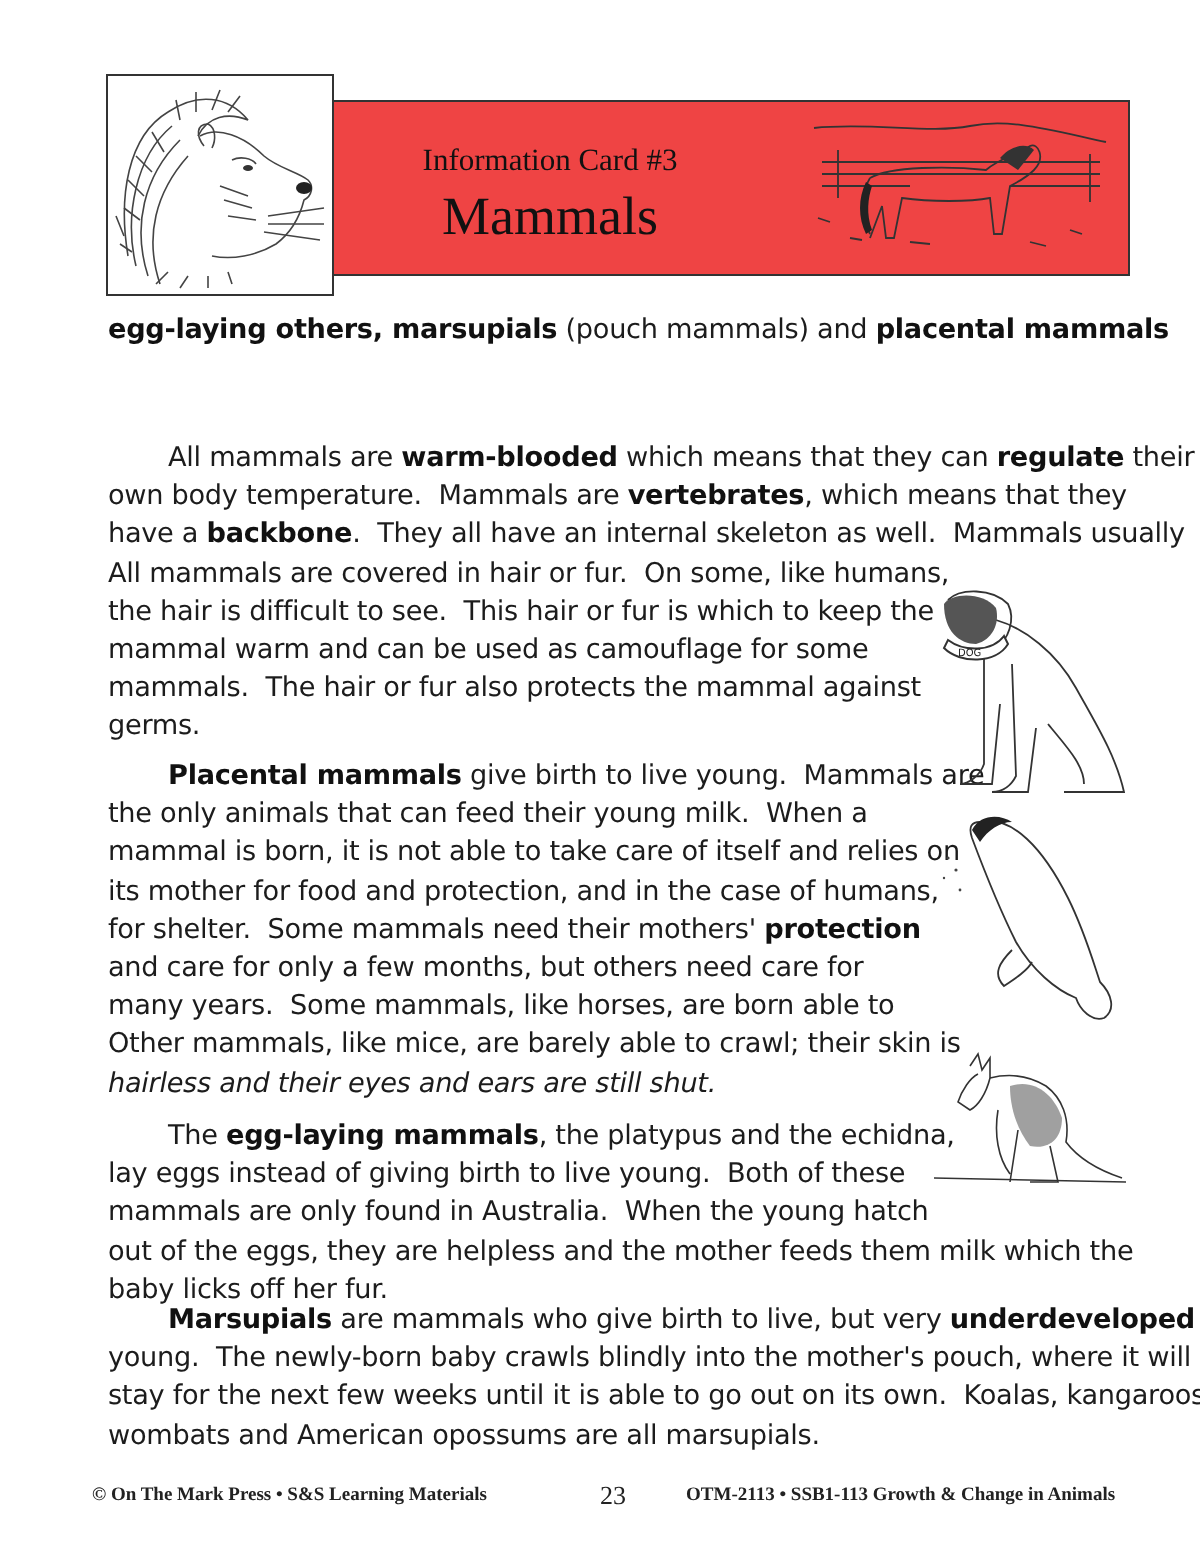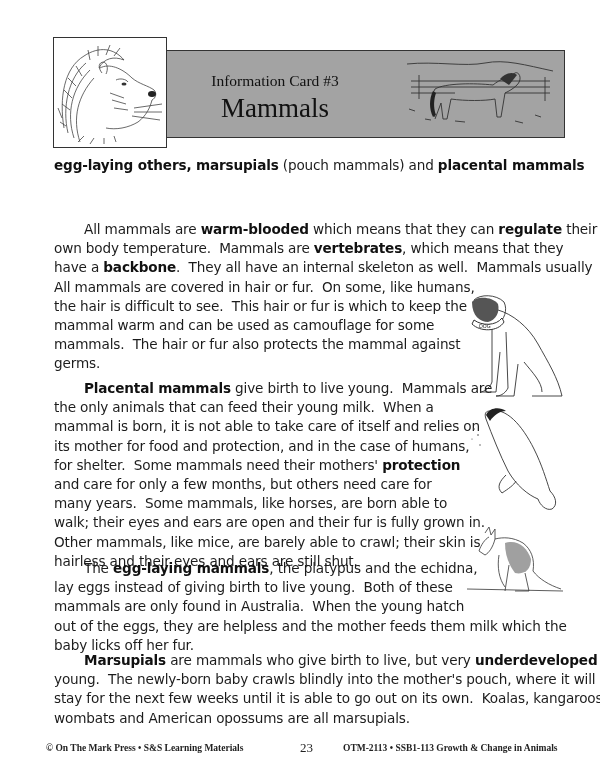--- a/index.html
+++ b/index.html
@@ -1,21 +1,21 @@
 <!DOCTYPE html>
 <html><head>
 <meta charset="utf-8">
 <style>
   html, body { margin:0; padding:0; background:#ffffff; }
   body { width:600px; height:776px; position:relative; overflow:hidden;
          font-family:"DejaVu Sans", sans-serif; color:#1a1a1a; }
   .lion-box { position:absolute; left:53px; top:37px; width:112px; height:109px;
               border:1.5px solid #333; background:#fff; z-index:2; }
   .banner { position:absolute; left:165px; top:50px; width:399px; height:86px;
-            border:1.5px solid #333; border-left:none; background:#a3a3a3; }
+            border:1.5px solid #333; border-left:none; background:#ef4444; }
   .banner-sub { position:absolute; left:40px; top:21px; width:140px; text-align:center;
                 font-family:"Liberation Serif", serif; font-size:15.5px; color:#111; }
   .banner-title { position:absolute; left:40px; top:42px; width:140px; text-align:center;
                   font-family:"Liberation Serif", serif; font-size:27px; color:#111; }
   .horse-art { position:absolute; left:240px; top:8px; width:150px; height:72px; }
   .body-text { position:absolute; left:54px; font-size:13.6px; line-height:19.2px;
                letter-spacing:-0.15px; color:#1c1c1c; }
   b { font-weight:bold; color:#111; }
   .art { position:absolute; }
   .footer { position:absolute; top:740px; left:0; width:600px; height:20px;
@@ -84,23 +84,22 @@
 </div>
 <div class="body-text" style="top:379px; width:400px;">
   <div class="para">
       <div style="padding-left: 30px; white-space: pre;"><b>Placental mammals</b><span> give birth to live young.  Mammals are</span></div>
       <div style="white-space: pre;"><span>the only animals that can feed their young milk.  When a</span></div>
       <div style="white-space: pre;"><span>mammal is born, it is not able to take care of itself and relies on</span></div>
       <div style="white-space: pre;"><span>its mother for food and protection, and in the case of humans,</span></div>
       <div style="white-space: pre;"><span>for shelter.  Some mammals need their mothers' </span><b>protection</b></div>
       <div style="white-space: pre;"><span>and care for only a few months, but others need care for</span></div>
       <div style="white-space: pre;"><span>many years.  Some mammals, like horses, are born able to</span></div>
-      <div style="white-space: pre;"><span>walk; their eyes and ears are open and their fur is fully grown in.</span></div>
       <div style="white-space: pre;"><span>Other mammals, like mice, are barely able to crawl; their skin is</span></div>
-      <div style="white-space: pre;"><span>hairless and their eyes and ears are still shut.</span></div>
+      <div style="white-space: pre; font-style: italic;"><span>hairless and their eyes and ears are still shut.</span></div>
     </div>
 </div>
 <div class="body-text" style="top:559px; width:510px;">
   <div class="para">
       <div style="padding-left: 30px; white-space: pre;"><span>The </span><b>egg-laying mammals</b><span>, the platypus and the echidna,</span></div>
       <div style="white-space: pre;"><span>lay eggs instead of giving birth to live young.  Both of these</span></div>
       <div style="white-space: pre;"><span>mammals are only found in Australia.  When the young hatch</span></div>
       <div style="white-space: pre;"><span>out of the eggs, they are helpless and the mother feeds them milk which the</span></div>
       <div style="white-space: pre;"><span>baby licks off her fur.</span></div>
     </div>

